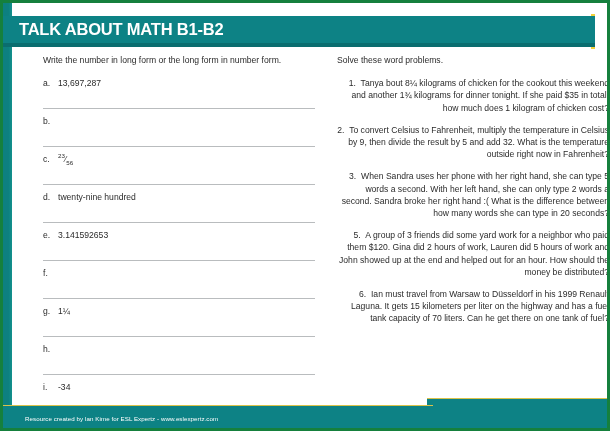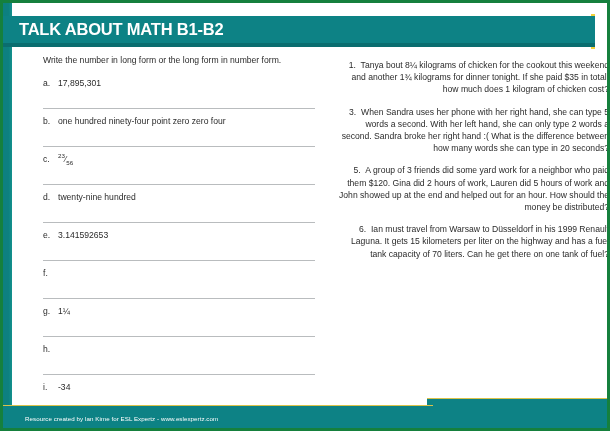--- a/index.html
+++ b/index.html
@@ -241,28 +241,27 @@
   <div class="header-title">TALK ABOUT MATH B1-B2</div>
 
   <div class="columns">
 
     <div class="col-left">
       <p class="instruction">Write the number in long form or the long form in number form.</p>
       <div id="left-items">
           <div class="fill-item">
             <div class="fill-row">
               <span class="fill-label">a.</span>
-              <span class="fill-text">17,895,301</span>
+              <span class="fill-text">13,697,287</span>
             </div>
             <div class="fill-line"></div>
           </div>
           <div class="fill-item">
             <div class="fill-row">
               <span class="fill-label">b.</span>
-              <span class="fill-text">one hundred ninety-four point zero zero four</span>
             </div>
             <div class="fill-line"></div>
           </div>
           <div class="fill-item">
             <div class="fill-row">
               <span class="fill-label">c.</span>
               <span class="fill-text"><span class="frac"><sup>23</sup><span class="sl">⁄</span><sub>56</sub></span></span>
             </div>
             <div class="fill-line"></div>
           </div>
@@ -303,22 +302,24 @@
             <div class="fill-row">
               <span class="fill-label">i.</span>
               <span class="fill-text">-34</span>
             </div>
             <div class="fill-line"></div>
           </div>
         </div>
     </div>
 
     <div class="col-right">
+      <p class="instruction">Solve these word problems.</p>
       <div id="right-items">
           <p class="problem"><span class="pnum">1.</span>&nbsp;&nbsp;<span>Tanya bout 8¼ kilograms of chicken for the cookout this weekend and another 1¾ kilograms for dinner tonight. If she paid $35 in total, how much does 1 kilogram of chicken cost?</span></p>
+          <p class="problem"><span class="pnum">2.</span>&nbsp;&nbsp;<span>To convert Celsius to Fahrenheit, multiply the temperature in Celsius by 9, then divide the result by 5 and add 32. What is the temperature outside right now in Fahrenheit?</span></p>
           <p class="problem"><span class="pnum">3.</span>&nbsp;&nbsp;<span>When Sandra uses her phone with her right hand, she can type 5 words a second. With her left hand, she can only type 2 words a second. Sandra broke her right hand :( What is the difference between how many words she can type in 20 seconds?</span></p>
           <p class="problem"><span class="pnum">5.</span>&nbsp;&nbsp;<span>A group of 3 friends did some yard work for a neighbor who paid them $120. Gina did 2 hours of work, Lauren did 5 hours of work and John showed up at the end and helped out for an hour. How should the money be distributed?</span></p>
           <p class="problem"><span class="pnum">6.</span>&nbsp;&nbsp;<span>Ian must travel from Warsaw to Düsseldorf in his 1999 Renault Laguna. It gets 15 kilometers per liter on the highway and has a fuel tank capacity of 70 liters. Can he get there on one tank of fuel?</span></p>
         </div>
     </div>
 
   </div>
 
   <div class="footer-right"></div>
   <div class="footer-gold-b"></div>

